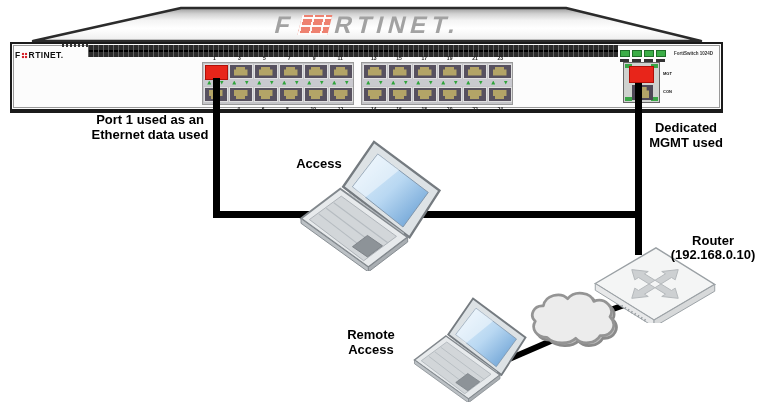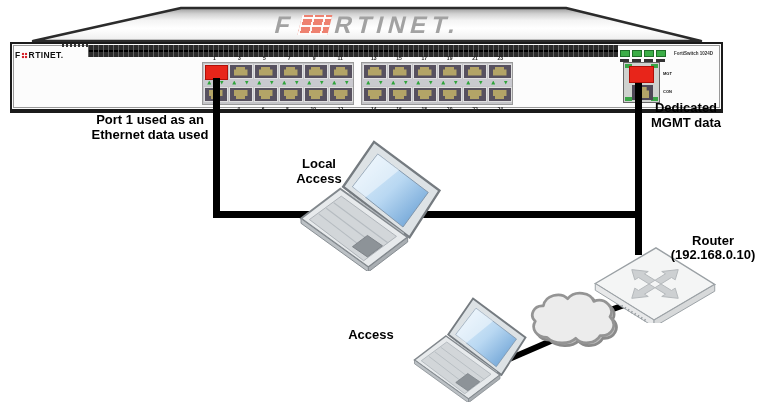--- a/index.html
+++ b/index.html
@@ -80,21 +80,21 @@
   .device{position:absolute;z-index:4;}
   #laptop-local{left:299px;top:140px;width:150px;height:131px;}
   #laptop-remote{left:413px;top:297px;width:120px;height:105px;}
   #cloud{left:529px;top:287px;width:90px;height:63px;}
   #router{left:592px;top:244px;width:126px;height:79px;}
 
   
   .lbl{position:absolute;z-index:5;font-weight:600;font-size:13px;line-height:15px;
        text-align:center;color:#000;}
   #lbl-port1{left:57px;top:112px;width:186px;}
-  #lbl-mgmt{left:637px;top:100px;width:98px;}
+  #lbl-mgmt{left:637px;top:120px;width:98px;}
   #lbl-local{left:271px;top:156px;width:96px;}
   #lbl-remote{left:323px;top:327px;width:96px;}
   #lbl-router{left:640px;top:234px;width:146px;line-height:14px;}
 </style>
 </head>
 <body>
 
 <div id="stage">
 
   <svg width="0" height="0" style="position:absolute" aria-hidden="true">
@@ -348,27 +348,27 @@
       <path d="M4,-4 L18,-4 L18,-9 L31,0 L18,9 L18,4 L4,4 Z" transform="rotate(-135)"></path>
     </g>
   </svg>
 
   <div class="lbl" id="lbl-port1">
     <div>Port 1 used as an</div>
     <div>Ethernet data used</div>
   </div>
   <div class="lbl" id="lbl-mgmt">
     <div>Dedicated</div>
-    <div>MGMT data</div>
+    <div>MGMT used</div>
   </div>
   <div class="lbl" id="lbl-local">
-    <div>Local</div>
     <div>Access</div>
   </div>
   <div class="lbl" id="lbl-remote">
+    <div>Remote</div>
     <div>Access</div>
   </div>
   <div class="lbl" id="lbl-router">
     <div>Router</div>
     <div>(192.168.0.10)</div>
   </div>
 
 </div>
 
 </body></html>

